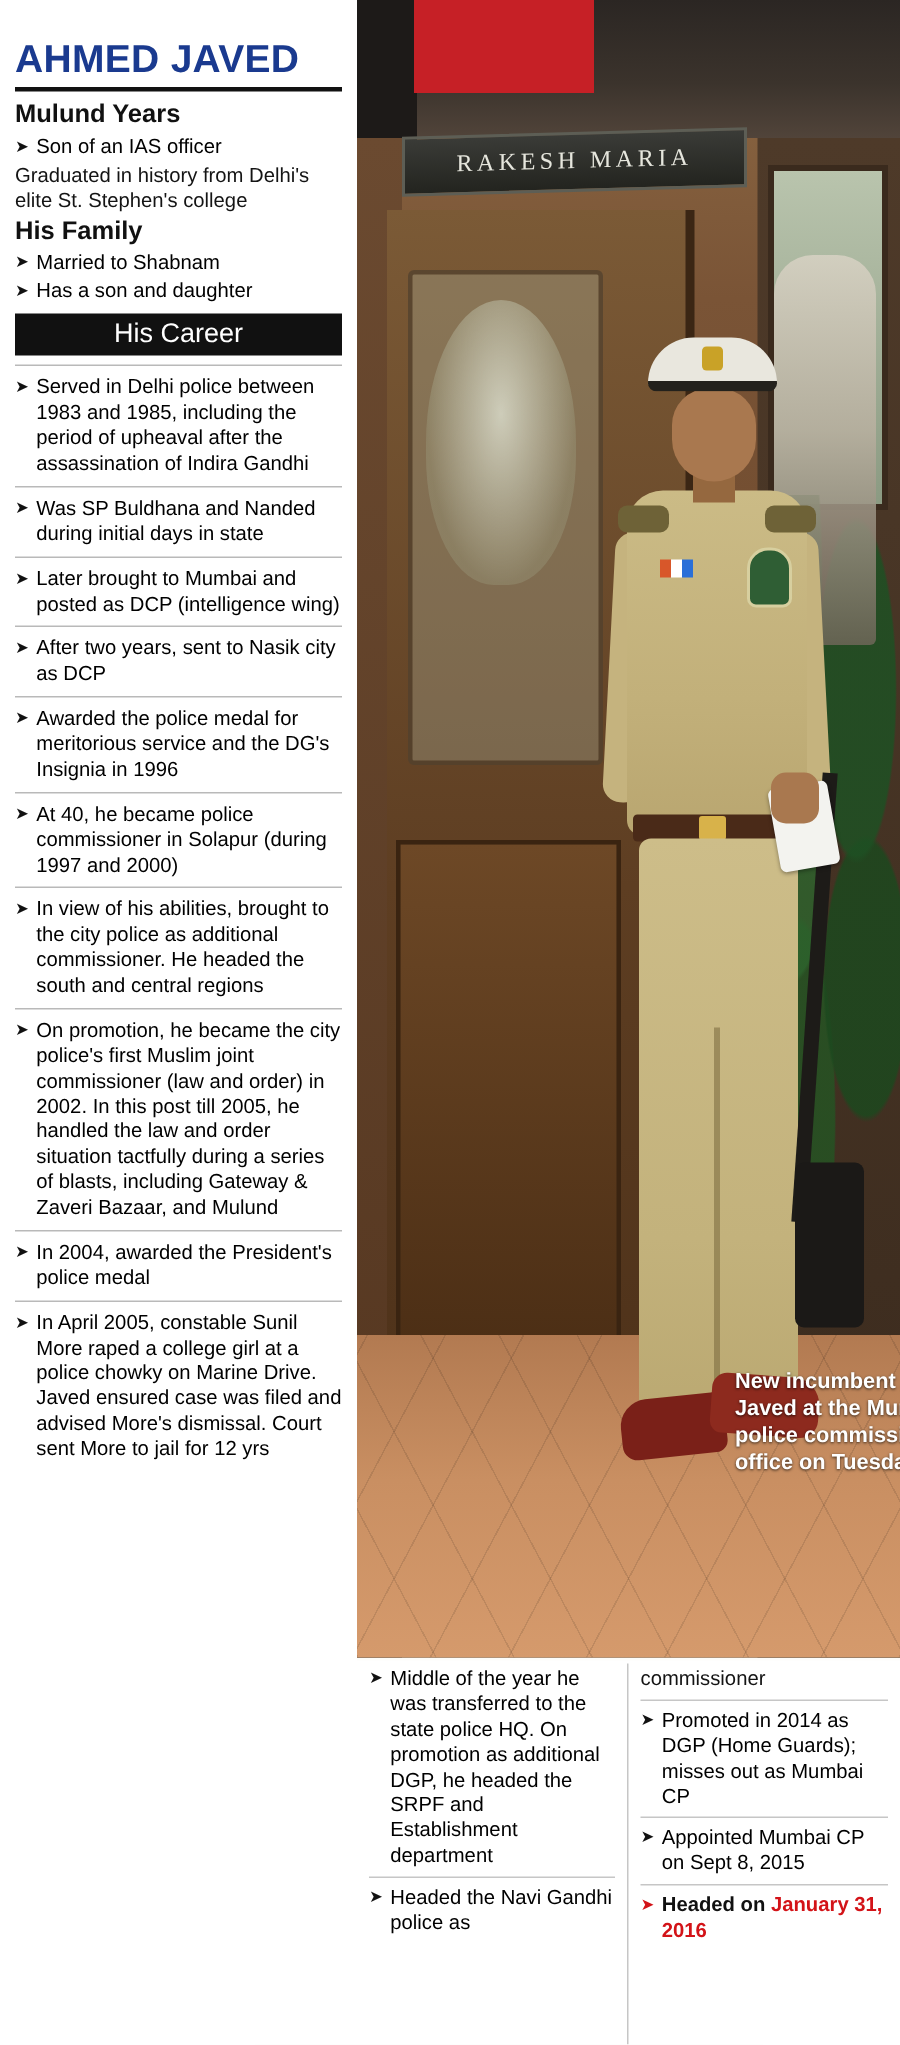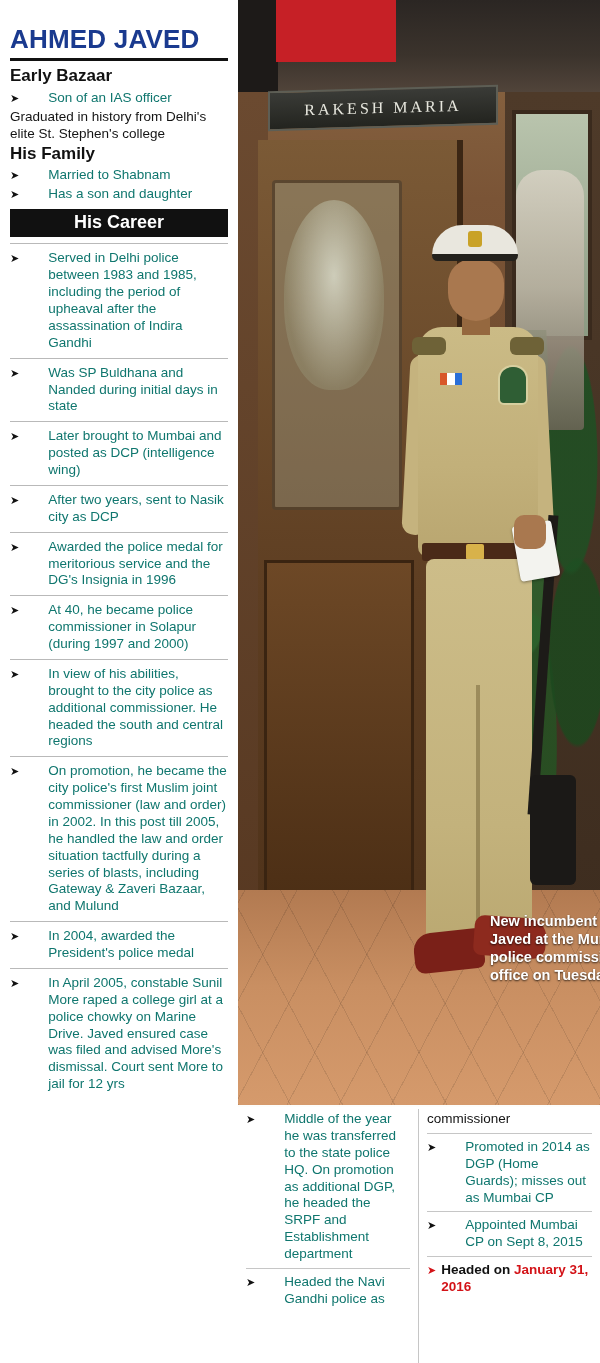--- a/index.html
+++ b/index.html
@@ -61,37 +61,36 @@
   .arrow {
     color: #111;
     font-size: 11px;
     line-height: 17px;
     flex: 0 0 auto;
     transform: translateY(0px);
   }
   .arrow.red { color: #d31318; }
   .btxt {
     font-size: 13.5px;
-    color: #0f766e;
+    color: #000000;
     line-height: 1.25;
     flex: 1 1 auto;
-    margin-left: 24px;
   }
   .plain {
     font-size: 13.5px;
     color: #141414;
     line-height: 1.25;
     margin: 2px 0;
   }
   .career-bar {
     background: #111;
     color: #fff;
     text-align: center;
     font-size: 18px;
-    font-weight: bold;
+    font-weight: normal;
     padding: 3px 0 4px 0;
     margin: 6px 0 6px 0;
   }
   .ips-line {
     font-size: 17px;
     font-weight: bold;
     color: #111;
     margin-bottom: 2px;
   }
   .ips-line .sep { color: #999; font-weight: normal; padding: 0 3px; }
@@ -343,21 +342,21 @@
 </head>
 <body>
 
 <div class="page">
 
   <div class="left-col">
 
     <div class="headline">AHMED JAVED</div>
     <div class="rule-thick"></div>
 
-    <div class="sec-head">Early Bazaar</div>
+    <div class="sec-head">Mulund Years</div>
     <div class="bullet-row">
       <span class="arrow">➤</span>
       <span class="btxt">Son of an IAS officer</span>
     </div>
     <div class="plain">Graduated in history from Delhi's elite St. Stephen's college</div>
 
     <div class="sec-head">His Family</div>
     <div class="bullet-row">
       <span class="arrow">➤</span>
       <span class="btxt">Married to Shabnam</span>

